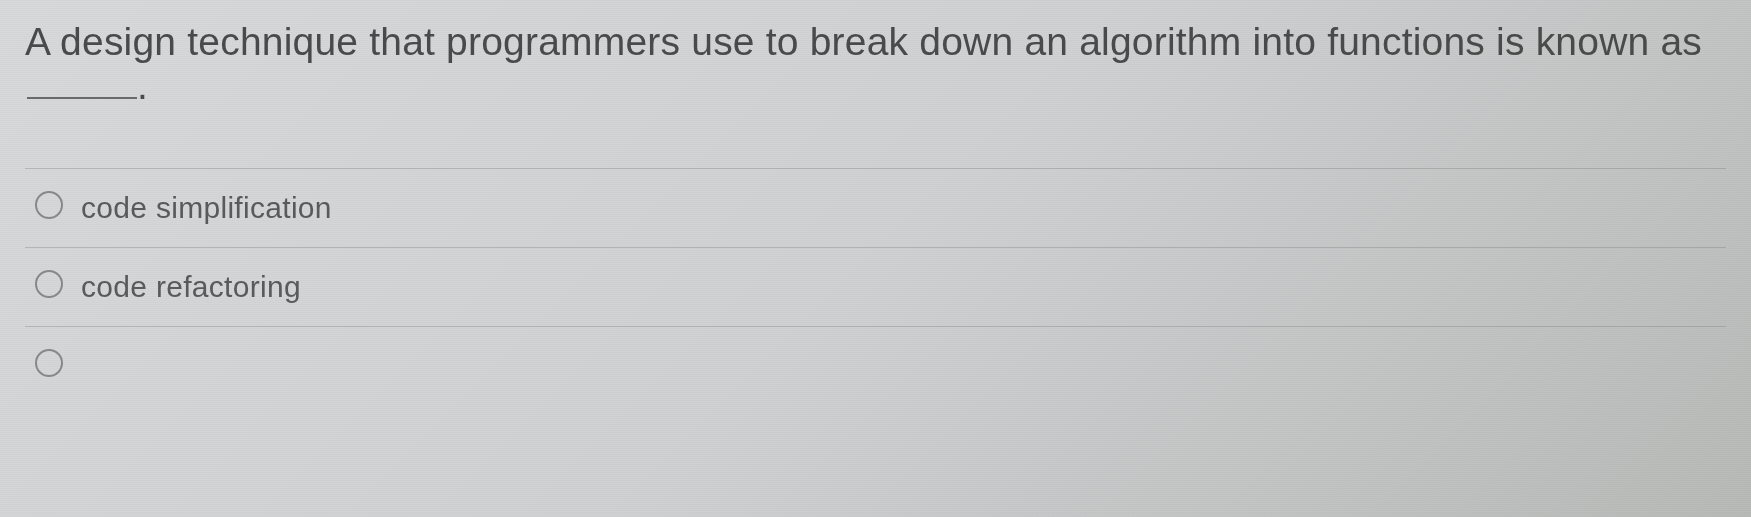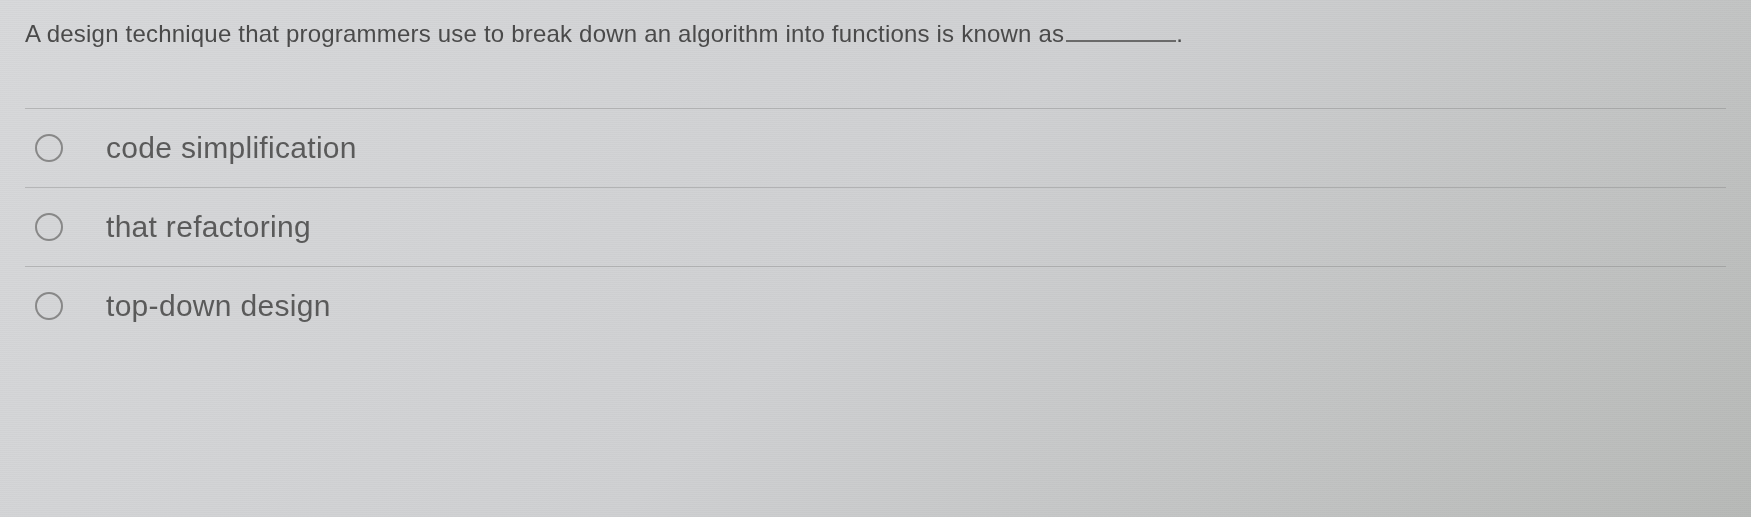--- a/index.html
+++ b/index.html
@@ -29,43 +29,42 @@
         transparent 1px,
         transparent 2px
       );
       pointer-events: none;
     }
     .question-container {
       padding: 20px 25px;
       position: relative;
     }
     .question-text {
-      font-size: 24px;
+      font-size: 39px;
       color: #4a4a4a;
       font-weight: 400;
       margin-bottom: 60px;
       letter-spacing: 0.2px;
     }
     .blank-line {
       display: inline-block;
       border-bottom: 2px solid #6a6a6a;
       width: 110px;
       margin-left: 2px;
       vertical-align: baseline;
     }
     .options-list {
       border-top: 1px solid rgba(120,120,120,0.35);
     }
     .option-row {
       display: flex;
-      align-items: center;
+      align-items: flex-start;
       padding: 22px 10px 22px 10px;
       border-bottom: 1px solid rgba(120,120,120,0.35);
       cursor: pointer;
-      gap: 25px;
     }
     .option-row:last-child {
       border-bottom: none;
     }
     .radio-circle {
       width: 28px;
       height: 28px;
       border: 2px solid #888888;
       border-radius: 50%;
       margin-right: 18px;
@@ -87,20 +86,19 @@
     <span>A design technique that programmers use to break down an algorithm into functions is known as</span><span class="blank-line"></span><span>.</span>
   </div>
 
   <div class="options-list">
     <div class="option-row">
       <div class="radio-circle"></div>
       <div class="option-label">code simplification</div>
     </div>
     <div class="option-row">
       <div class="radio-circle"></div>
-      <div class="option-label">that refactoring</div>
+      <div class="option-label">code refactoring</div>
     </div>
     <div class="option-row">
       <div class="radio-circle"></div>
-      <div class="option-label">top-down design</div>
     </div>
   </div>
 </div>
 
 </body></html>

